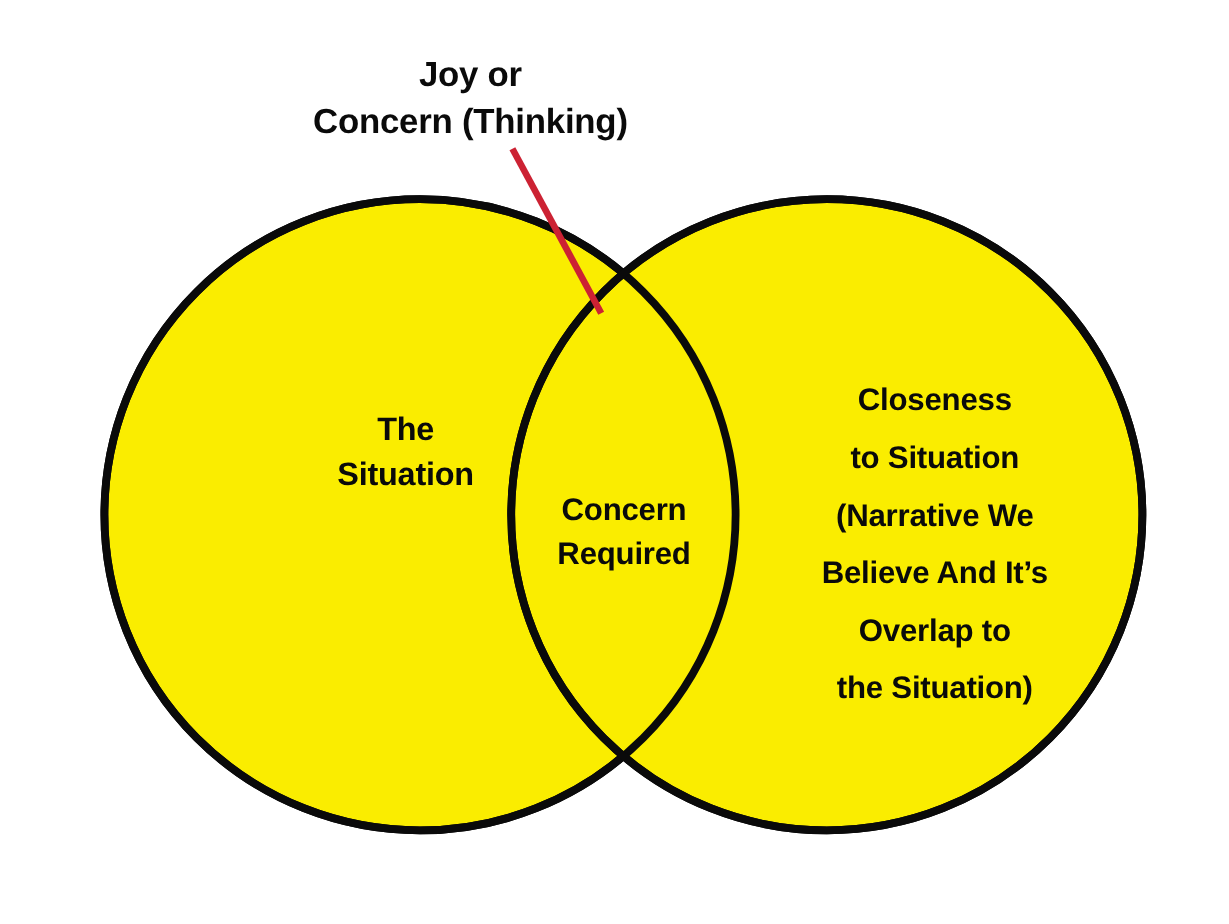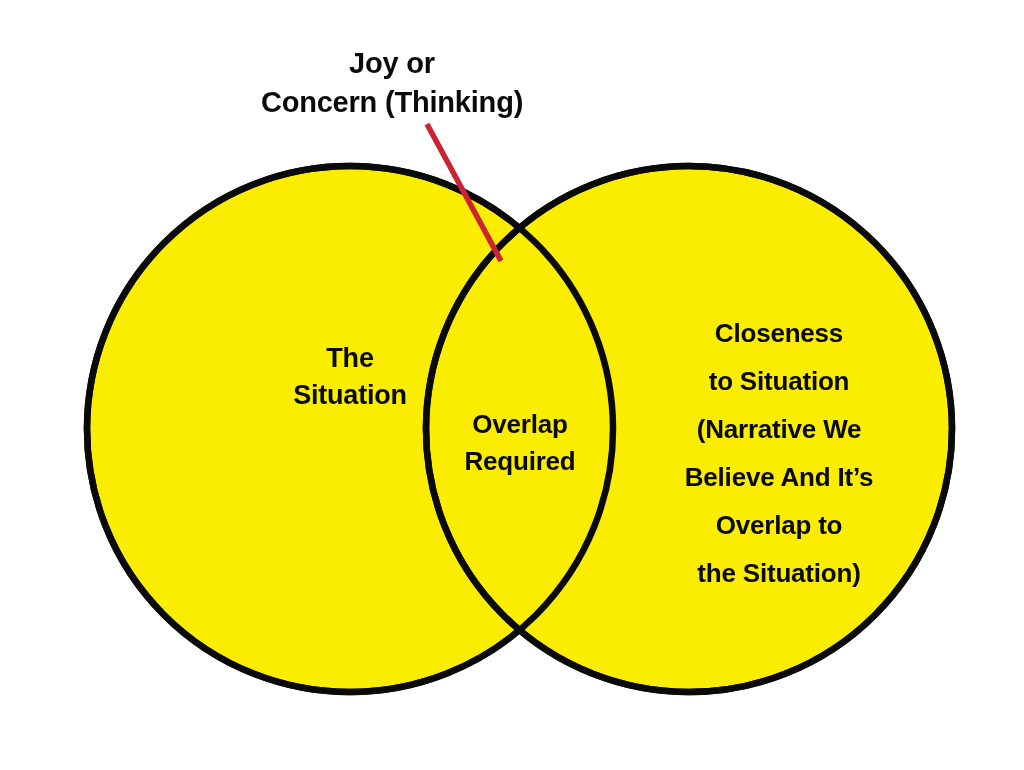--- a/index.html
+++ b/index.html
@@ -39,21 +39,21 @@
     user-select: none;
   }
   #annotation-title {
     left: 162px;
     top: 44px;
     width: 460px;
     font-size: 29px;
     line-height: 39px;
   }
   #left-label {
-    left: 170px;
+    left: 158px;
     top: 340px;
     width: 360px;
     font-size: 27px;
     line-height: 37px;
   }
   #intersection-label {
     left: 432px;
     top: 406px;
     width: 176px;
     font-size: 26px;
@@ -83,21 +83,21 @@
 
     <line x1="427" y1="124" x2="501" y2="261" stroke="#cc2233" stroke-width="5.5" stroke-linecap="butt"></line>
   </svg>
 
   <div class="diagram-text" id="annotation-title">Joy or
 Concern (Thinking)</div>
 
   <div class="diagram-text" id="left-label">The
 Situation</div>
 
-  <div class="diagram-text" id="intersection-label">Overlap
+  <div class="diagram-text" id="intersection-label">Concern
 Required</div>
 
   <div class="diagram-text" id="right-label">Closeness
 to Situation
 (Narrative We
 Believe And It’s
 Overlap to
 the Situation)</div>
 
 </div>

